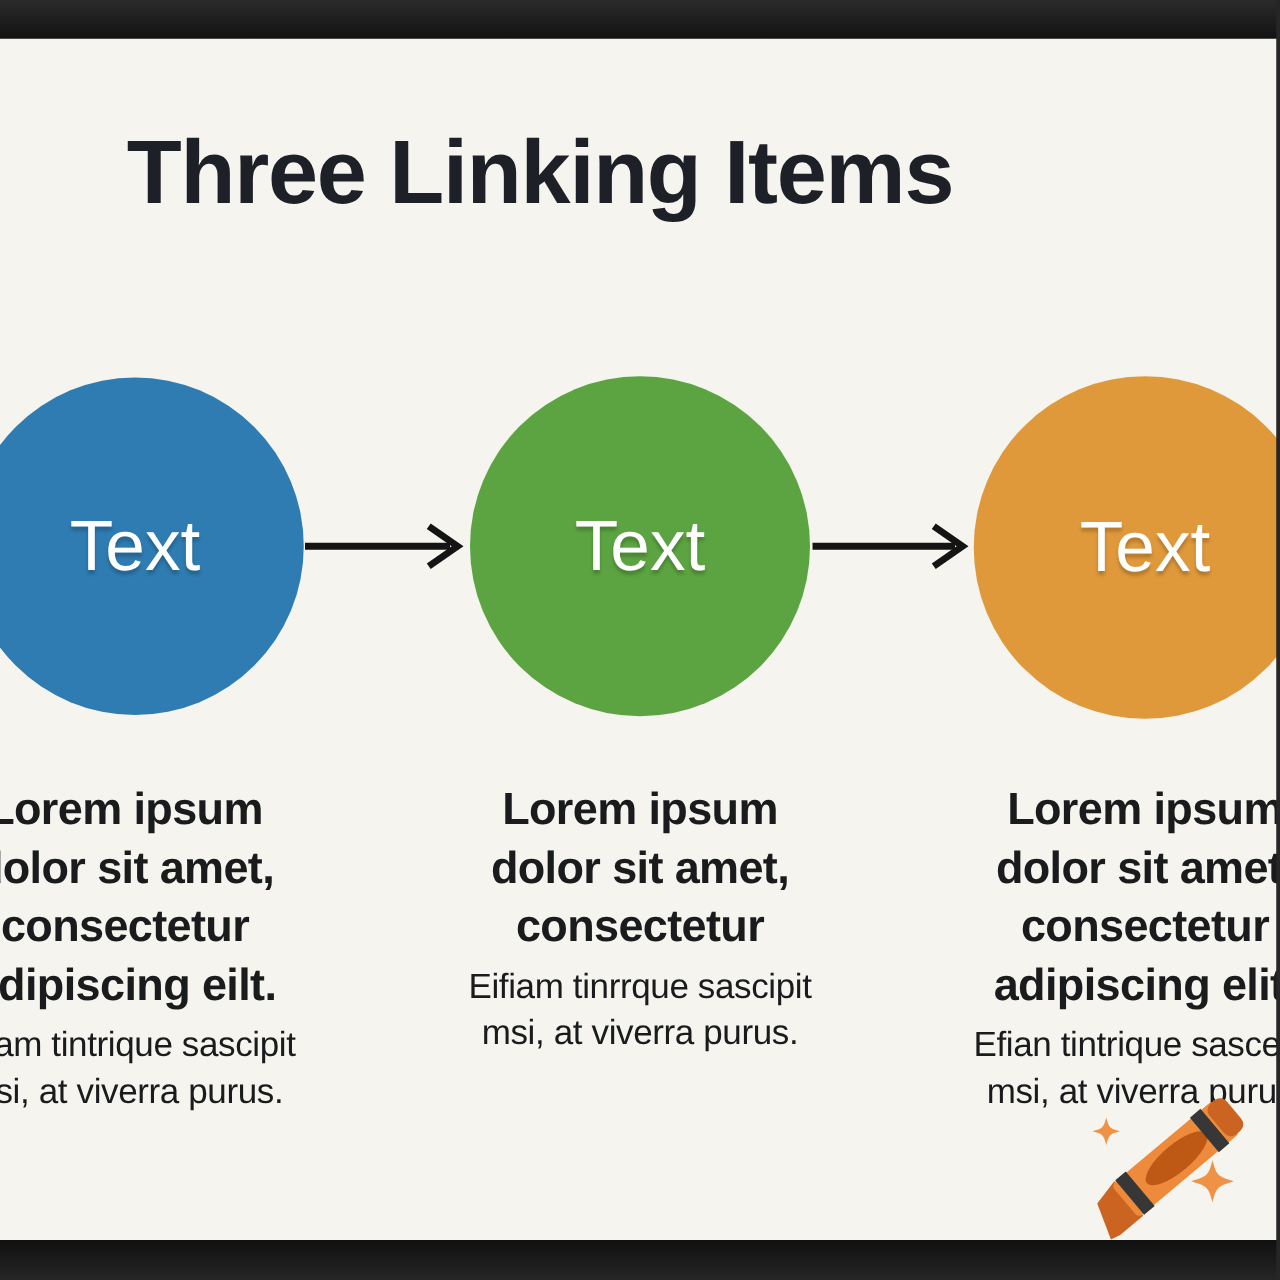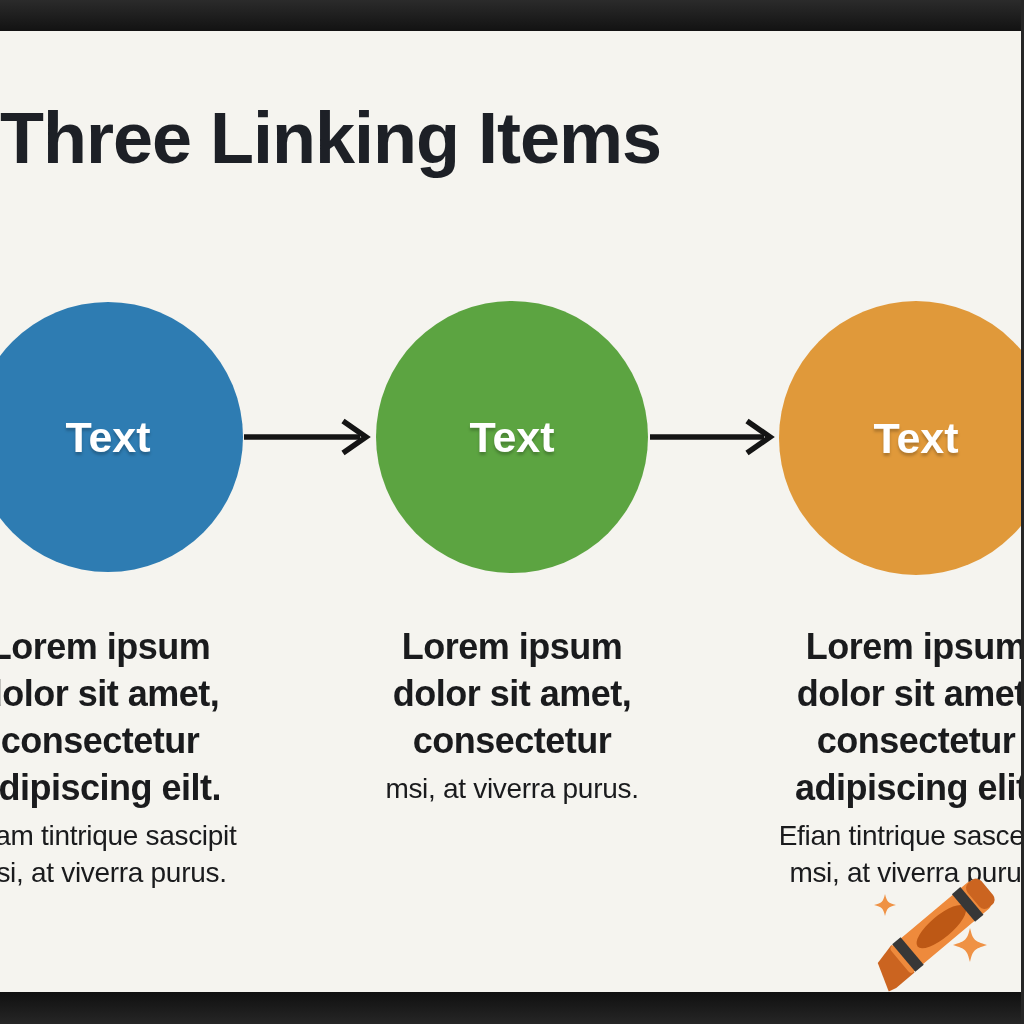--- a/index.html
+++ b/index.html
@@ -6,29 +6,29 @@
   body{font-family:"Liberation Sans","DejaVu Sans",sans-serif;}
   .stage{position:relative;width:1024px;height:1024px;overflow:hidden;background:#f5f4ef;}
 
   
   .bar{position:absolute;left:0;width:1024px;z-index:30;}
   .bar.top{top:0;height:31px;background:linear-gradient(#2b2b2b,#121212);}
   .bar.bottom{top:992px;height:32px;background:linear-gradient(#101010,#262626);}
   .strip.right{position:absolute;top:0;left:1021px;width:3px;height:1024px;background:#262626;z-index:31;}
 
   
-  .title{position:absolute;top:96px;left:0;width:864px;margin:0;text-align:left;
+  .title{position:absolute;top:96px;left:0;width:864px;margin:0;text-align:center;
          font-size:72px;line-height:84px;font-weight:700;letter-spacing:-1px;color:#1d2026;}
 
   
   .node{position:absolute;border-radius:50%;display:flex;align-items:center;justify-content:center;z-index:5;}
   .node-1{left:-27px;top:302px;width:270px;height:270px;}
   .node-2{left:376px;top:301px;width:272px;height:272px;}
   .node-3{left:779px;top:301px;width:274px;height:274px;}
-  .node-label{color:#fff;font-size:43px;font-weight:700;letter-spacing:0px;
+  .node-label{color:#fff;font-size:57px;font-weight:400;letter-spacing:0px;
               text-shadow:0 3px 3px rgba(0,0,0,0.22);}
 
   
   .arrow{position:absolute;z-index:4;}
   .arrow-1{left:242px;top:415px;}
   .arrow-2{left:648px;top:415px;}
 
   
   .col{position:absolute;top:623px;width:360px;text-align:center;color:#1a1b1d;z-index:6;}
   .col-1{left:-80px;}
@@ -84,20 +84,21 @@
     </div>
   </div>
 
   <div class="col col-2">
     <div class="main">
       <div class="line">Lorem ipsum</div>
       <div class="line">dolor sit amet,</div>
       <div class="line">consectetur</div>
     </div>
     <div class="sub">
+      <div class="line">Eifiam tinrrque sascipit</div>
       <div class="line">msi, at viverra purus.</div>
     </div>
   </div>
 
   <div class="col col-3">
     <div class="main">
       <div class="line">Lorem ipsum</div>
       <div class="line">dolor sit amet,</div>
       <div class="line">consectetur</div>
       <div class="line">adipiscing elit.</div>

